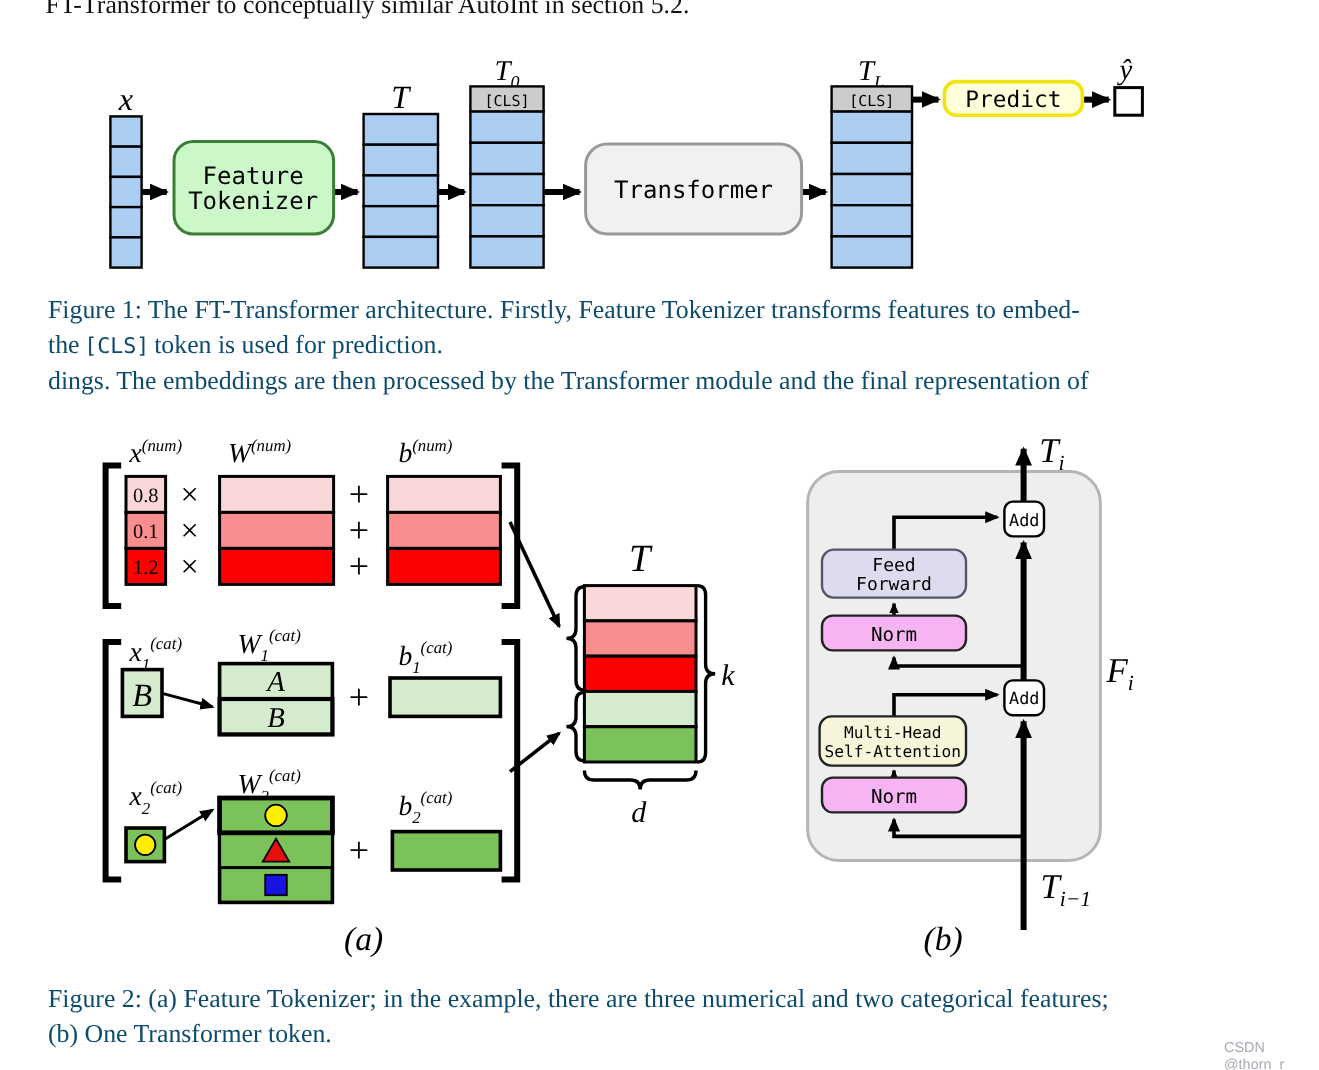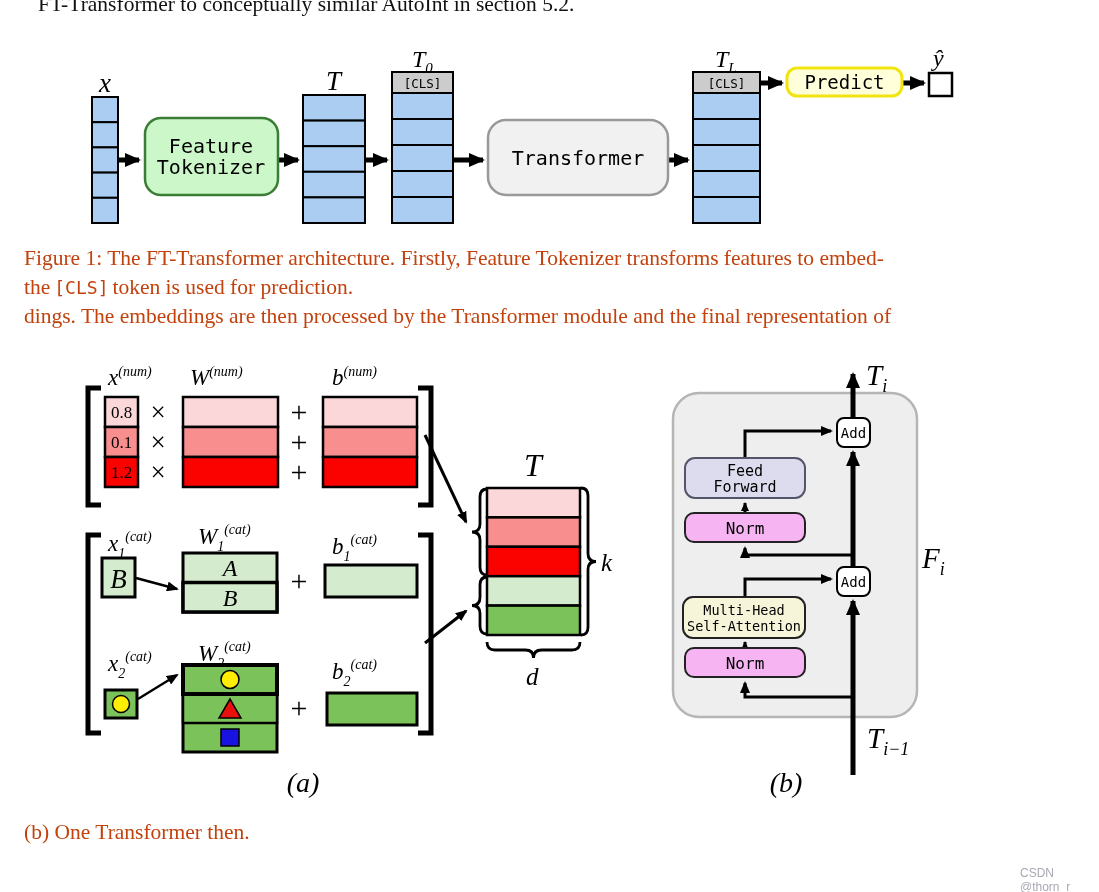--- a/index.html
+++ b/index.html
@@ -1,19 +1,19 @@
 <!DOCTYPE html>
 <html><head>
 <meta charset="utf-8">
 <style>
   html,body{margin:0;padding:0;background:#fff;}
   #page{position:relative;width:1099px;height:892px;background:#ffffff;overflow:hidden;
         font-family:"Liberation Serif",serif;color:#000;}
   .topline{position:absolute;left:38px;top:-8px;font-size:21.5px;color:#111;}
-  .caption{position:absolute;left:24px;width:1030px;font-size:21.5px;line-height:29px;color:#c2410c;}
+  .caption{position:absolute;left:40px;width:1030px;font-size:21.5px;line-height:29px;color:#0c4a6e;}
   .caption .mono-inline{font-family:"DejaVu Sans Mono",monospace;font-size:18px;margin:0 4px;}
   .watermark{position:absolute;left:1020px;top:866px;font-size:12px;
              font-family:"Liberation Sans",sans-serif;color:#a9a9b4;}
   svg{position:absolute;}
   svg text{fill:#000;}
   .ser{font-family:"Liberation Serif",serif;}
   .seri{font-family:"Liberation Serif",serif;font-style:italic;}
   .mono{font-family:"DejaVu Sans Mono",monospace;}
 </style>
 </head>
@@ -304,17 +304,18 @@
       <tspan>F</tspan><tspan dy="7" font-size="18">i</tspan>
     </text>
     <text class="seri" x="797" y="390" font-size="29">
       <tspan>T</tspan><tspan dy="7" font-size="18">i−1</tspan>
     </text>
 
     <text class="seri" x="716" y="434" font-size="28" text-anchor="middle">(b)</text>
   </svg>
 
   <div class="caption" style="top:818px;">
-    <div>(b) One Transformer then.</div>
+    <div>Figure 2: (a) Feature Tokenizer; in the example, there are three numerical and two categorical features;</div>
+    <div>(b) One Transformer token.</div>
   </div>
 
   <div class="watermark">CSDN @thorn_r</div>
 </div>
 
 </body></html>

